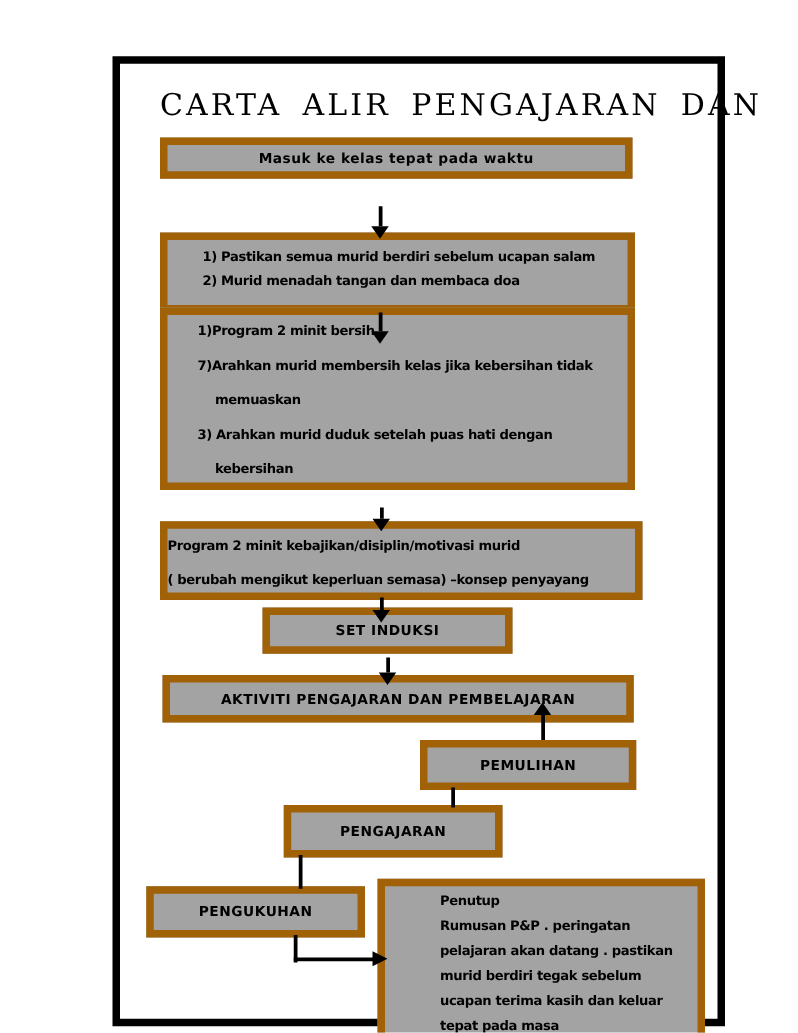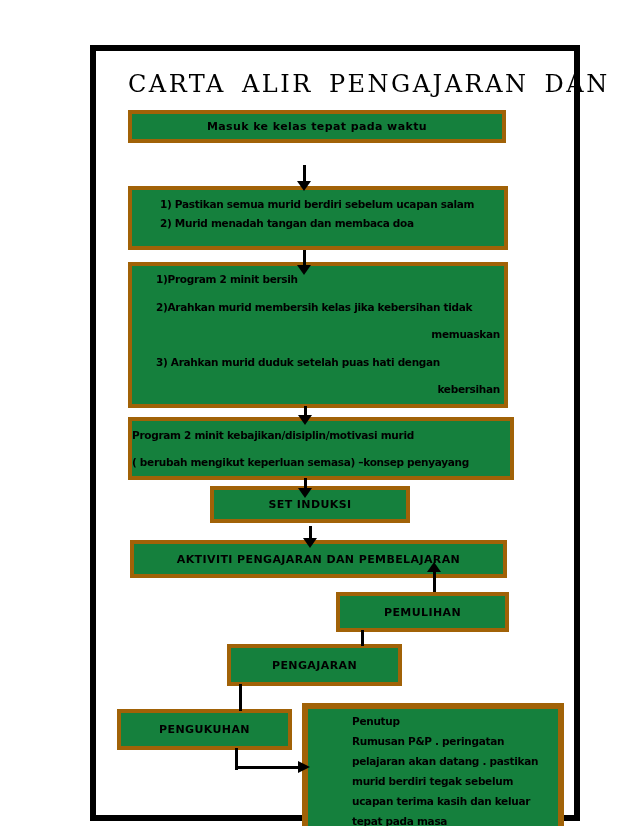--- a/index.html
+++ b/index.html
@@ -13,32 +13,32 @@
     position:absolute; left:90px; top:45px; width:490px; height:776px;
     border:6px solid #000;
   }
   .doc-title {
     position:absolute; left:128px; top:70px; white-space:nowrap;
     font-family:"DejaVu Serif", "Liberation Serif", serif;
     font-size:24px; font-weight:400; letter-spacing:2.5px; word-spacing:6px;
     color:#000;
   }
   .fbox {
-    position:absolute; background:#15803d; border:4px solid #a16207;
+    position:absolute; background:#a3a3a3; border:6px solid #a16207;
     font-weight:bold; overflow:hidden;
   }
   .centered { display:flex; align-items:center; justify-content:center; text-align:center; }
   .label-text { font-size:11px; letter-spacing:0.4px; }
 
   #box-masuk   { left:128px; top:110px; width:378px; height:33px; }
   #box-salam   { left:128px; top:186px; width:380px; height:64px;
                  font-size:10.5px; letter-spacing:-0.3px; padding:5px 4px 16px 28px; line-height:19px; white-space:nowrap; }
-  #box-bersih  { left:128px; top:262px; width:380px; height:146px;
+  #box-bersih  { left:128px; top:246px; width:380px; height:146px;
                  font-size:10.5px; letter-spacing:-0.3px; padding:0 4px 0 24px; line-height:27.5px; white-space:nowrap; }
-  #box-bersih .cont { padding-left:14px;text-align:right; }
+  #box-bersih .cont { padding-left:14px; }
   #box-kebajikan { left:128px; top:417px; width:386px; height:63px;
                  font-size:10.5px; letter-spacing:-0.3px; padding-top:1px; line-height:27px; white-space:nowrap; }
   #box-set       { left:210px; top:486px; width:200px; height:37px; }
   #box-aktiviti  { left:130px; top:540px; width:377px; height:38px; }
   #box-pemulihan { left:336px; top:592px; width:173px; height:40px; }
   #box-penilaian { left:227px; top:644px; width:175px; height:42px; }
   #box-pengukuhan{ left:117px; top:709px; width:175px; height:41px;justify-content:center; }
   #box-penutup   { left:302px; top:703px; width:262px; height:132px; border-width:6px;
                  font-size:10.5px; letter-spacing:-0.3px; padding:2px 4px 0 44px; line-height:20px; white-space:nowrap; }
 
@@ -75,21 +75,21 @@
     <span>Masuk ke kelas tepat pada waktu</span>
   </div>
 
   <div class="fbox" id="box-salam">
     <div>1)  Pastikan semua murid berdiri sebelum ucapan salam</div>
     <div>2)  Murid menadah tangan dan membaca doa</div>
   </div>
 
   <div class="fbox" id="box-bersih">
     <div>1)Program 2 minit bersih</div>
-    <div>2)Arahkan murid membersih kelas jika kebersihan tidak</div>
+    <div>7)Arahkan murid membersih kelas jika kebersihan tidak</div>
     <div class="cont">memuaskan</div>
     <div>3) Arahkan murid duduk setelah puas hati dengan</div>
     <div class="cont">kebersihan</div>
   </div>
 
   <div class="fbox" id="box-kebajikan">
     <div>Program 2 minit kebajikan/disiplin/motivasi murid</div>
     <div>( berubah mengikut keperluan semasa) –konsep penyayang</div>
   </div>
 

